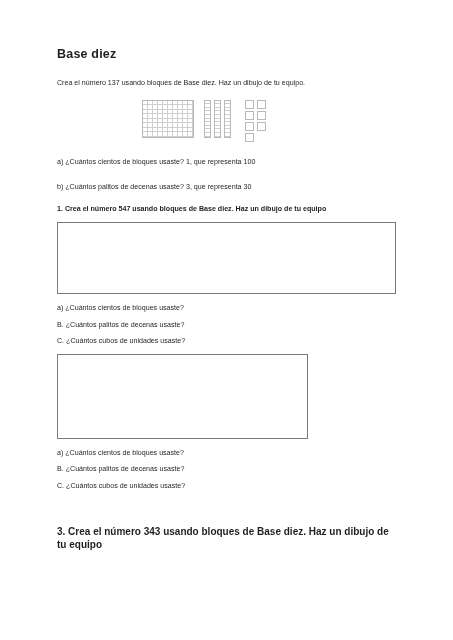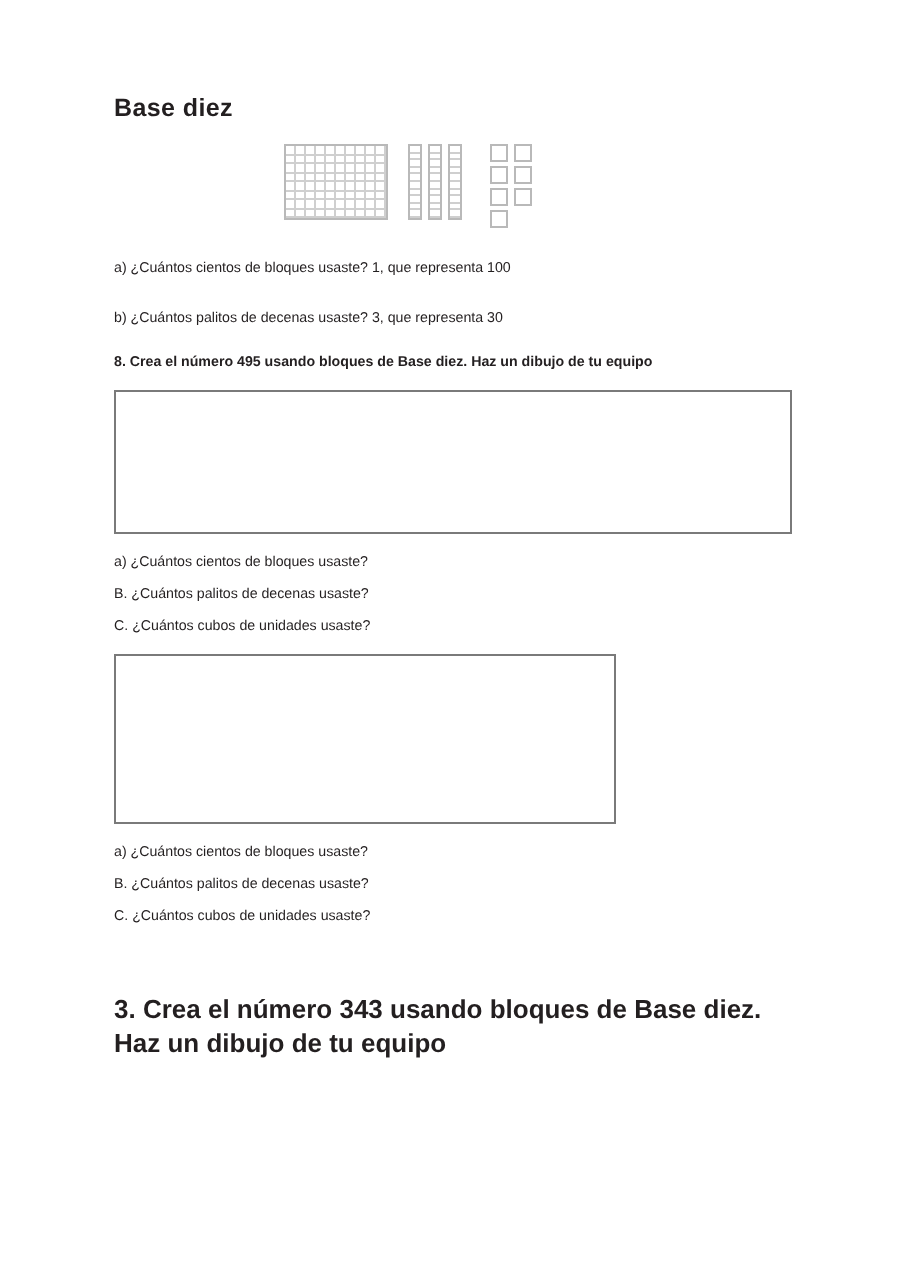--- a/index.html
+++ b/index.html
@@ -107,33 +107,34 @@
     border-right: 0.8px solid #7a7a7a;
     border-top: 0.8px solid #7a7a7a;
     border-bottom: 0.8px solid #7a7a7a;
     box-sizing: border-box;
   }
   .draw-box.tall { height: 72px; width: 100%; }
   .draw-box.short { height: 85px; width: 74%; }
   .ans-block { margin-top: 10px; }
   .ans-block .qline { margin-top: 5px; }
   .final-head {
-    font-size: 13px;
+    font-size: 10px;
     font-weight: bold;
     margin-top: 34px;
     line-height: 1.3;
   }
 </style>
 </head>
 <body>
 
 <div class="page">
 
   <h1 class="doc-title">Base diez</h1>
 
+  <p class="intro">Crea el número 137 usando bloques de Base diez. Haz un dibujo de tu equipo.</p>
 
   <div class="blocks-row">
     <div class="hundred-grid">
       <div></div>
         <div></div>
         <div></div>
         <div></div>
         <div></div>
         <div></div>
         <div></div>
@@ -256,21 +257,21 @@
       <div class="unit-cube"></div>
       <div class="unit-cube"></div>
       <div class="unit-cube"></div>
       <div class="unit-cube"></div>
     </div>
   </div>
 
   <p class="qline first">a) ¿Cuántos cientos de bloques usaste? 1, que representa 100</p>
   <p class="qline">b) ¿Cuántos palitos de decenas usaste? 3, que representa 30</p>
 
-  <p class="task-head">8. Crea el número 495  usando bloques de Base diez. Haz  un dibujo de tu equipo</p>
+  <p class="task-head">1. Crea el número 547  usando bloques de Base diez. Haz  un dibujo de tu equipo</p>
   <div class="draw-box tall"></div>
   <div class="ans-block">
     <p class="qline">a) ¿Cuántos cientos de bloques usaste?</p>
     <p class="qline">B. ¿Cuántos palitos de decenas usaste?</p>
     <p class="qline">C. ¿Cuántos cubos de unidades usaste?</p>
   </div>
 
   <div class="draw-box short"></div>
   <div class="ans-block">
     <p class="qline">a) ¿Cuántos cientos de bloques usaste?</p>

